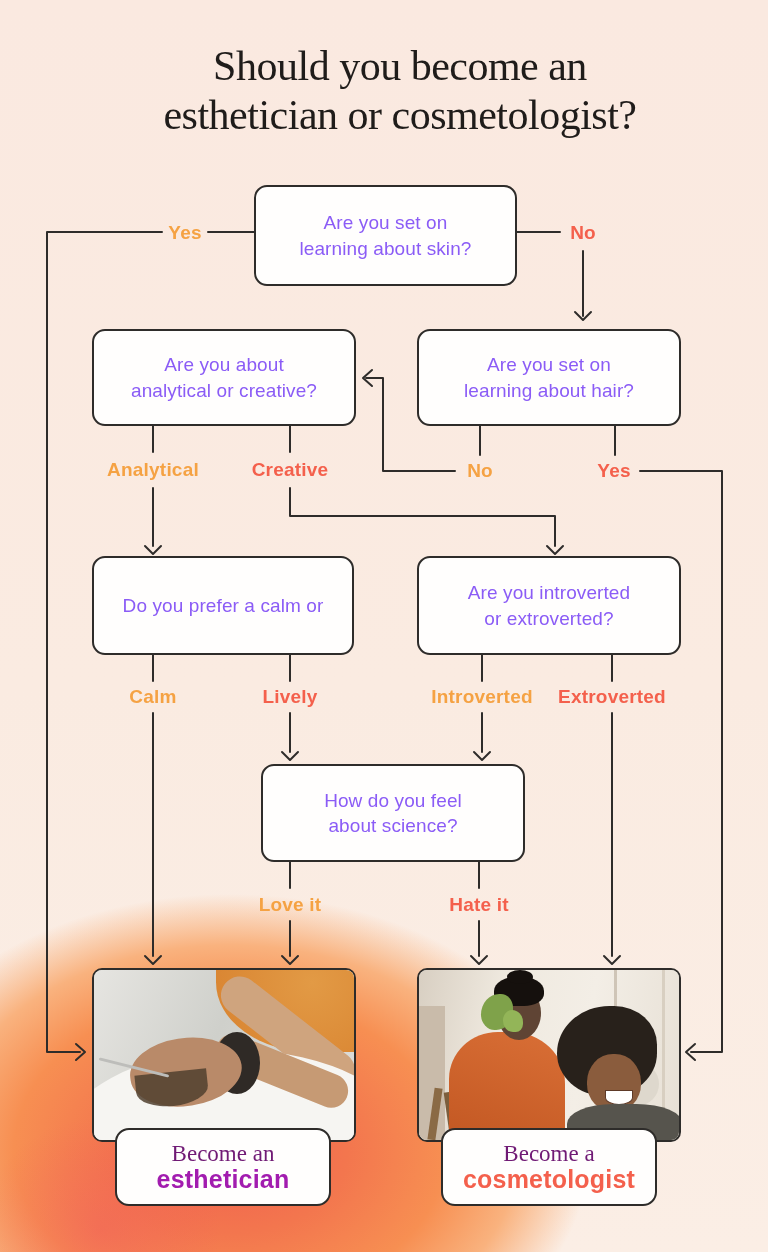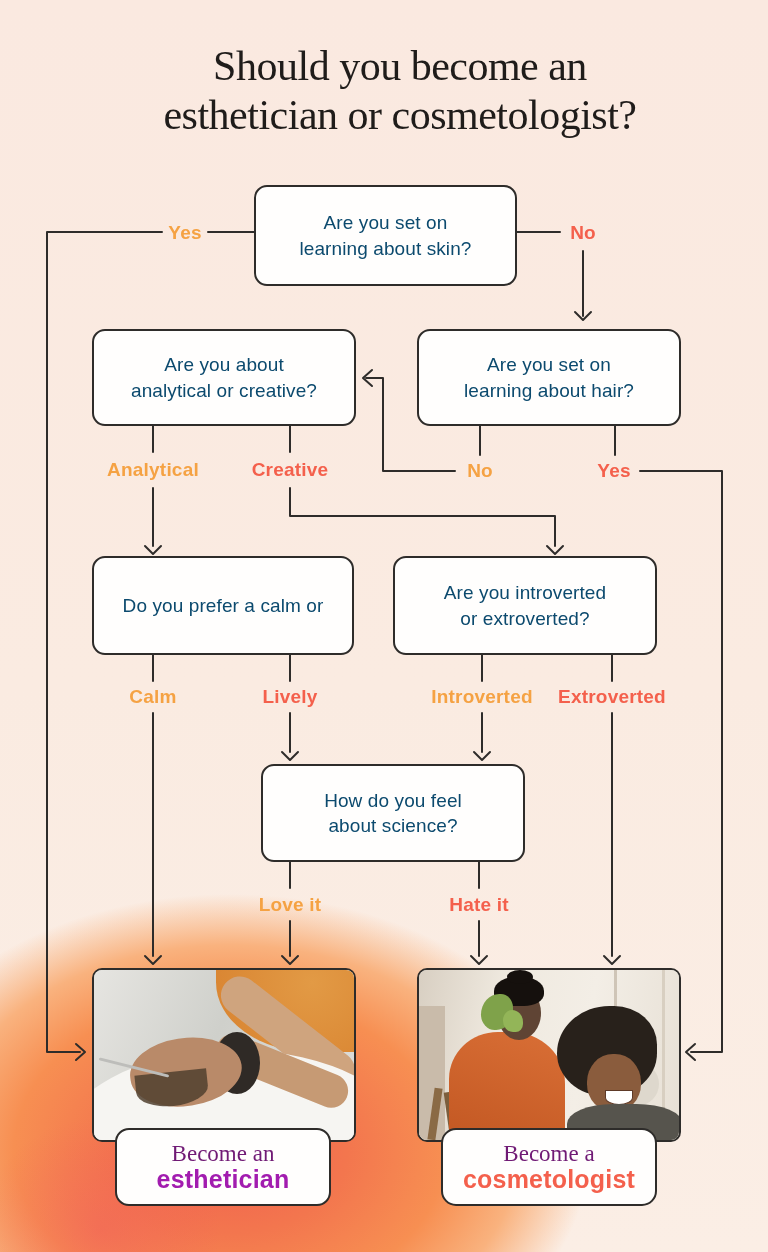--- a/index.html
+++ b/index.html
@@ -25,27 +25,27 @@
     position:absolute;top:42px;left:0;width:768px;text-align:center;
     font-family:"Liberation Serif",serif;font-weight:500;color:#1f1c1a;
     font-size:42px;line-height:1.17;letter-spacing:-.5px;margin-left:16px;
   }
   
   svg.connectors{position:absolute;left:0;top:0;}
   
   .qbox{
     position:absolute;background:#fffefd;border:2px solid #2e2c2a;border-radius:13px;
     display:flex;flex-direction:column;align-items:center;justify-content:center;
-    font-size:19px;line-height:1.34;color:#0c4a6e;text-align:center;letter-spacing:.1px;
+    font-size:19px;line-height:1.34;color:#8b5cf6;text-align:center;letter-spacing:.1px;
   }
   #box-skin        {left:254px;top:185px;width:259px;height:97px;}
   #box-analytical  {left:92px; top:329px;width:260px;height:93px;}
   #box-hair        {left:417px;top:329px;width:260px;height:93px;}
   #box-atmosphere  {left:92px; top:556px;width:258px;height:95px;}
-  #box-introextro  {left:393px;top:556px;width:260px;height:95px;text-align:right;}
+  #box-introextro  {left:417px;top:556px;width:260px;height:95px;text-align:right;}
   #box-science     {left:261px;top:764px;width:260px;height:94px;}
   
   .lbl{
     position:absolute;transform:translate(-50%,-50%);
     font-weight:bold;font-size:19px;letter-spacing:.2px;white-space:nowrap;
   }
   .lbl.orange{color:#f5a243;}
   .lbl.coral{color:#f4604c;}
   
   .photo{
@@ -84,21 +84,21 @@
   .pc-client-hair{left:138px;top:36px;width:100px;height:90px;background:#28211b;border-radius:55% 45% 50% 50%;}
   .pc-client-face{left:168px;top:84px;width:54px;height:58px;background:#8a5c3d;border-radius:48%;}
   .pc-client-smile{left:186px;top:120px;width:26px;height:13px;background:#fff;border:1px solid #5e3a28;border-radius:0 0 50% 50%;}
   .pc-client-top{left:148px;top:134px;width:116px;height:50px;background:#56544d;border-radius:40% 40% 0 0;}
   
   .result{
     position:absolute;width:212px;height:74px;background:#fffefd;border:2px solid #2e2c2a;border-radius:14px;
     display:flex;flex-direction:column;align-items:center;justify-content:center;gap:2px;
   }
   #result-esthetician{left:115px;top:1128px;}
-  #result-cosmetologist{left:441px;top:1128px;border-radius:15px;}
+  #result-cosmetologist{left:441px;top:1128px;}
   .result .prefix{font-family:"Liberation Serif",serif;font-size:23px;color:#701a75;line-height:1;}
   .result .career{font-size:25px;font-weight:bold;line-height:1;letter-spacing:.2px;}
   .career.orange{color:#a21caf;}
   .career.coral{color:#f4604c;}
 </style>
 </head>
 <body>
 
 <div class="corner-glow"></div>
 <div class="corner-glow2"></div>

